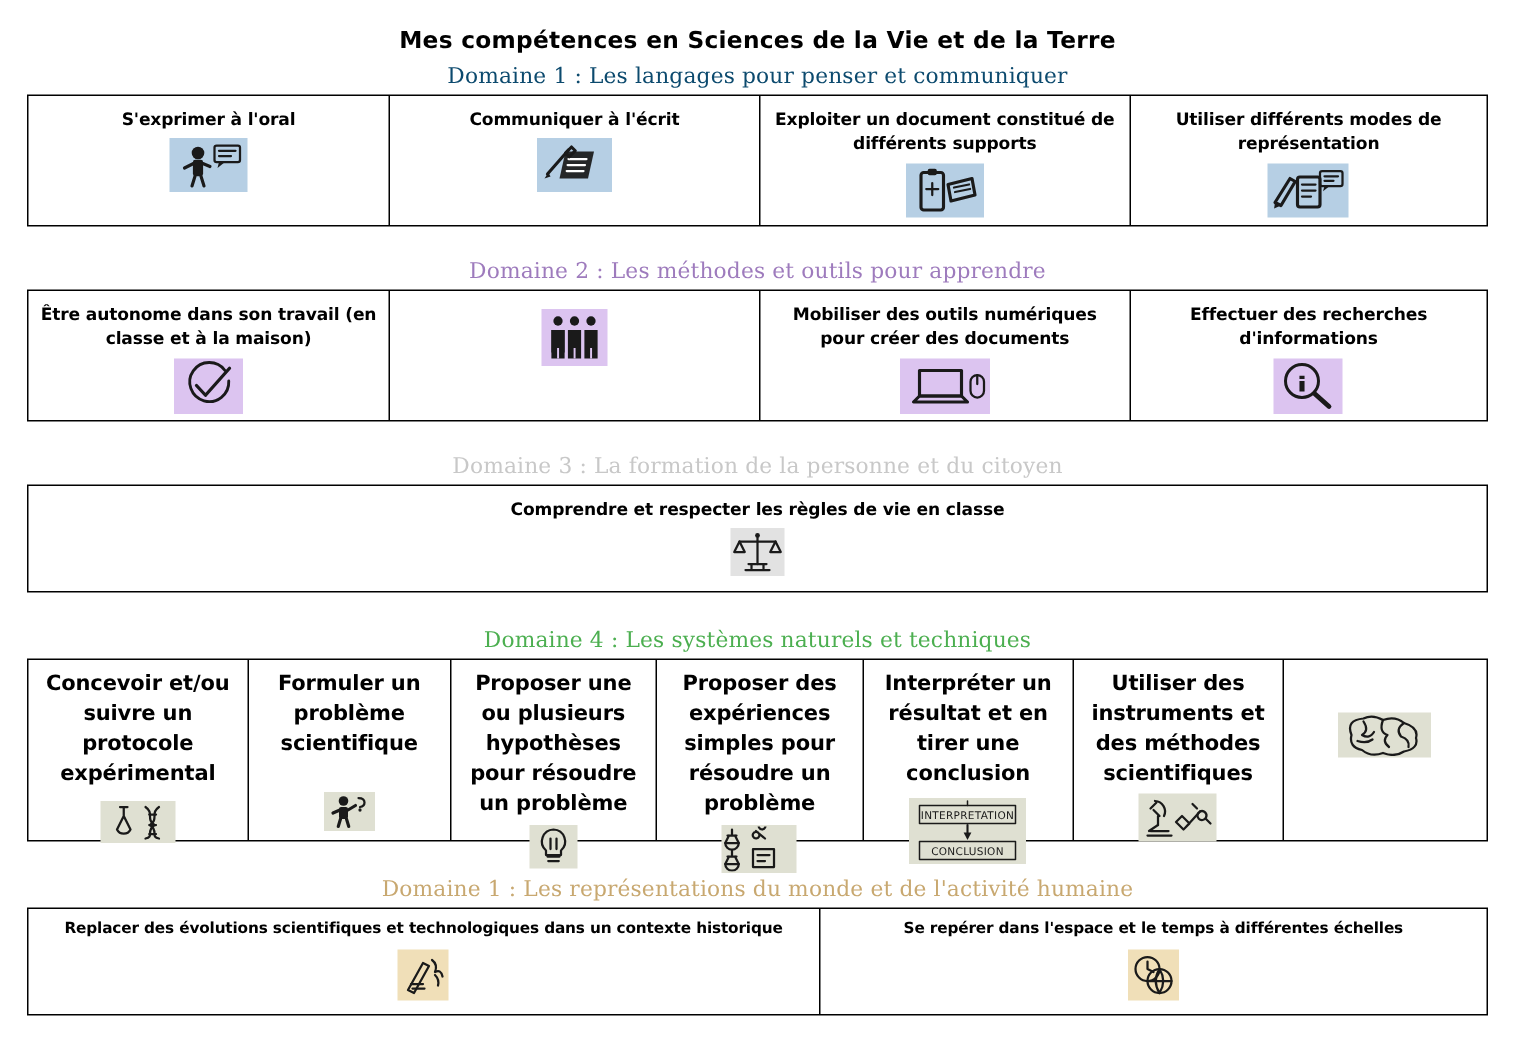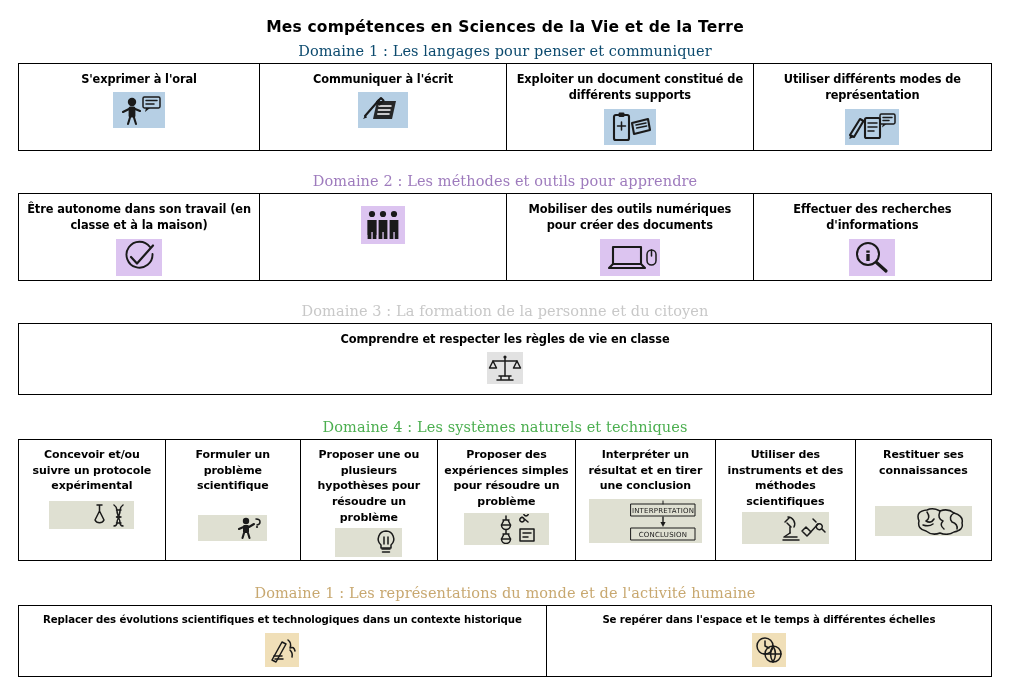--- a/index.html
+++ b/index.html
@@ -73,21 +73,21 @@
   .cell-label {
     text-align: center;
     font-size: 11.4px;
     font-weight: bold;
     line-height: 1.42;
     font-family: "DejaVu Sans", sans-serif;
     letter-spacing: -0.1px;
     color: #000;
   }
   .cell-label.small {
-    font-size: 11px;
+    font-size: 14px;
     line-height: 1.42;
   }
   .cell-label.tiny {
     font-size: 10.2px;
     line-height: 1.4;
   }
 
   .icon-wrap {
     margin-top: 5px;
     display: flex;
@@ -97,21 +97,21 @@
   .icon-box {
     display: flex;
     align-items: center;
     justify-content: center;
   }
 
   
   .tint-blue  { background: #b6cfe4; }
   .tint-purple{ background: #dcc4f0; }
   .tint-gray  { background: #e2e2e2; }
-  .tint-olive { background: #dfe0d2; padding-left: 35px; }
+  .tint-olive { background: #dfe0d2; }
   .tint-tan   { background: #f0dfb8; }
 
   svg { display: block; }
   .stk { fill: none; stroke: #1a1a1a; stroke-width: 2.1; stroke-linecap: round; stroke-linejoin: round; }
   .stk-thin { fill: none; stroke: #1a1a1a; stroke-width: 1.5; stroke-linecap: round; stroke-linejoin: round; }
   .fil { fill: #1a1a1a; }
 
   .interp-icon {
     font-family: "DejaVu Sans", sans-serif;
     font-size: 7px;
@@ -374,21 +374,20 @@
               <path class="stk-thin" d="M12 20 L6 24"></path>
               <path class="stk-thin" d="M30 22 L40 11 M33 19 L28 14 L24 18 L29 23 Z"></path>
               <path class="stk-thin" d="M40 11 a3 3 0 1 0 4 4 a3 3 0 0 0 -4 -4"></path>
               <path class="stk-thin" d="M35 6 L38 9 M44 16 L47 19"></path>
             </svg>
           </div>
         </div>
       </div>
 
       <div class="cell" style="width:13.9%;">
-        <div class="cell-label small">Restituer ses connaissances</div>
         <div class="icon-wrap" style="margin-top:28px;">
           <div class="icon-box tint-olive" style="width:62px;height:30px;">
             <svg width="60" height="28" viewBox="0 0 60 28">
               <path class="stk-thin" d="M8 14 q-4 -10 8 -11 q6 -3 13 1 q8 -3 14 2 q10 3 8 10 q2 7 -8 9 q-6 4 -14 1 q-8 3 -14 -2 q-9 -2 -7 -10 Z"></path>
               <path class="stk-thin" d="M16 5 q4 6 -1 9 q5 3 8 -2"></path>
               <path class="stk-thin" d="M29 4 q-3 8 3 10 q-4 4 1 8"></path>
               <path class="stk-thin" d="M43 6 q-6 4 -2 9 q6 2 5 7"></path>
               <path class="stk-thin" d="M12 18 q6 2 10 -1"></path>
             </svg>
           </div>

